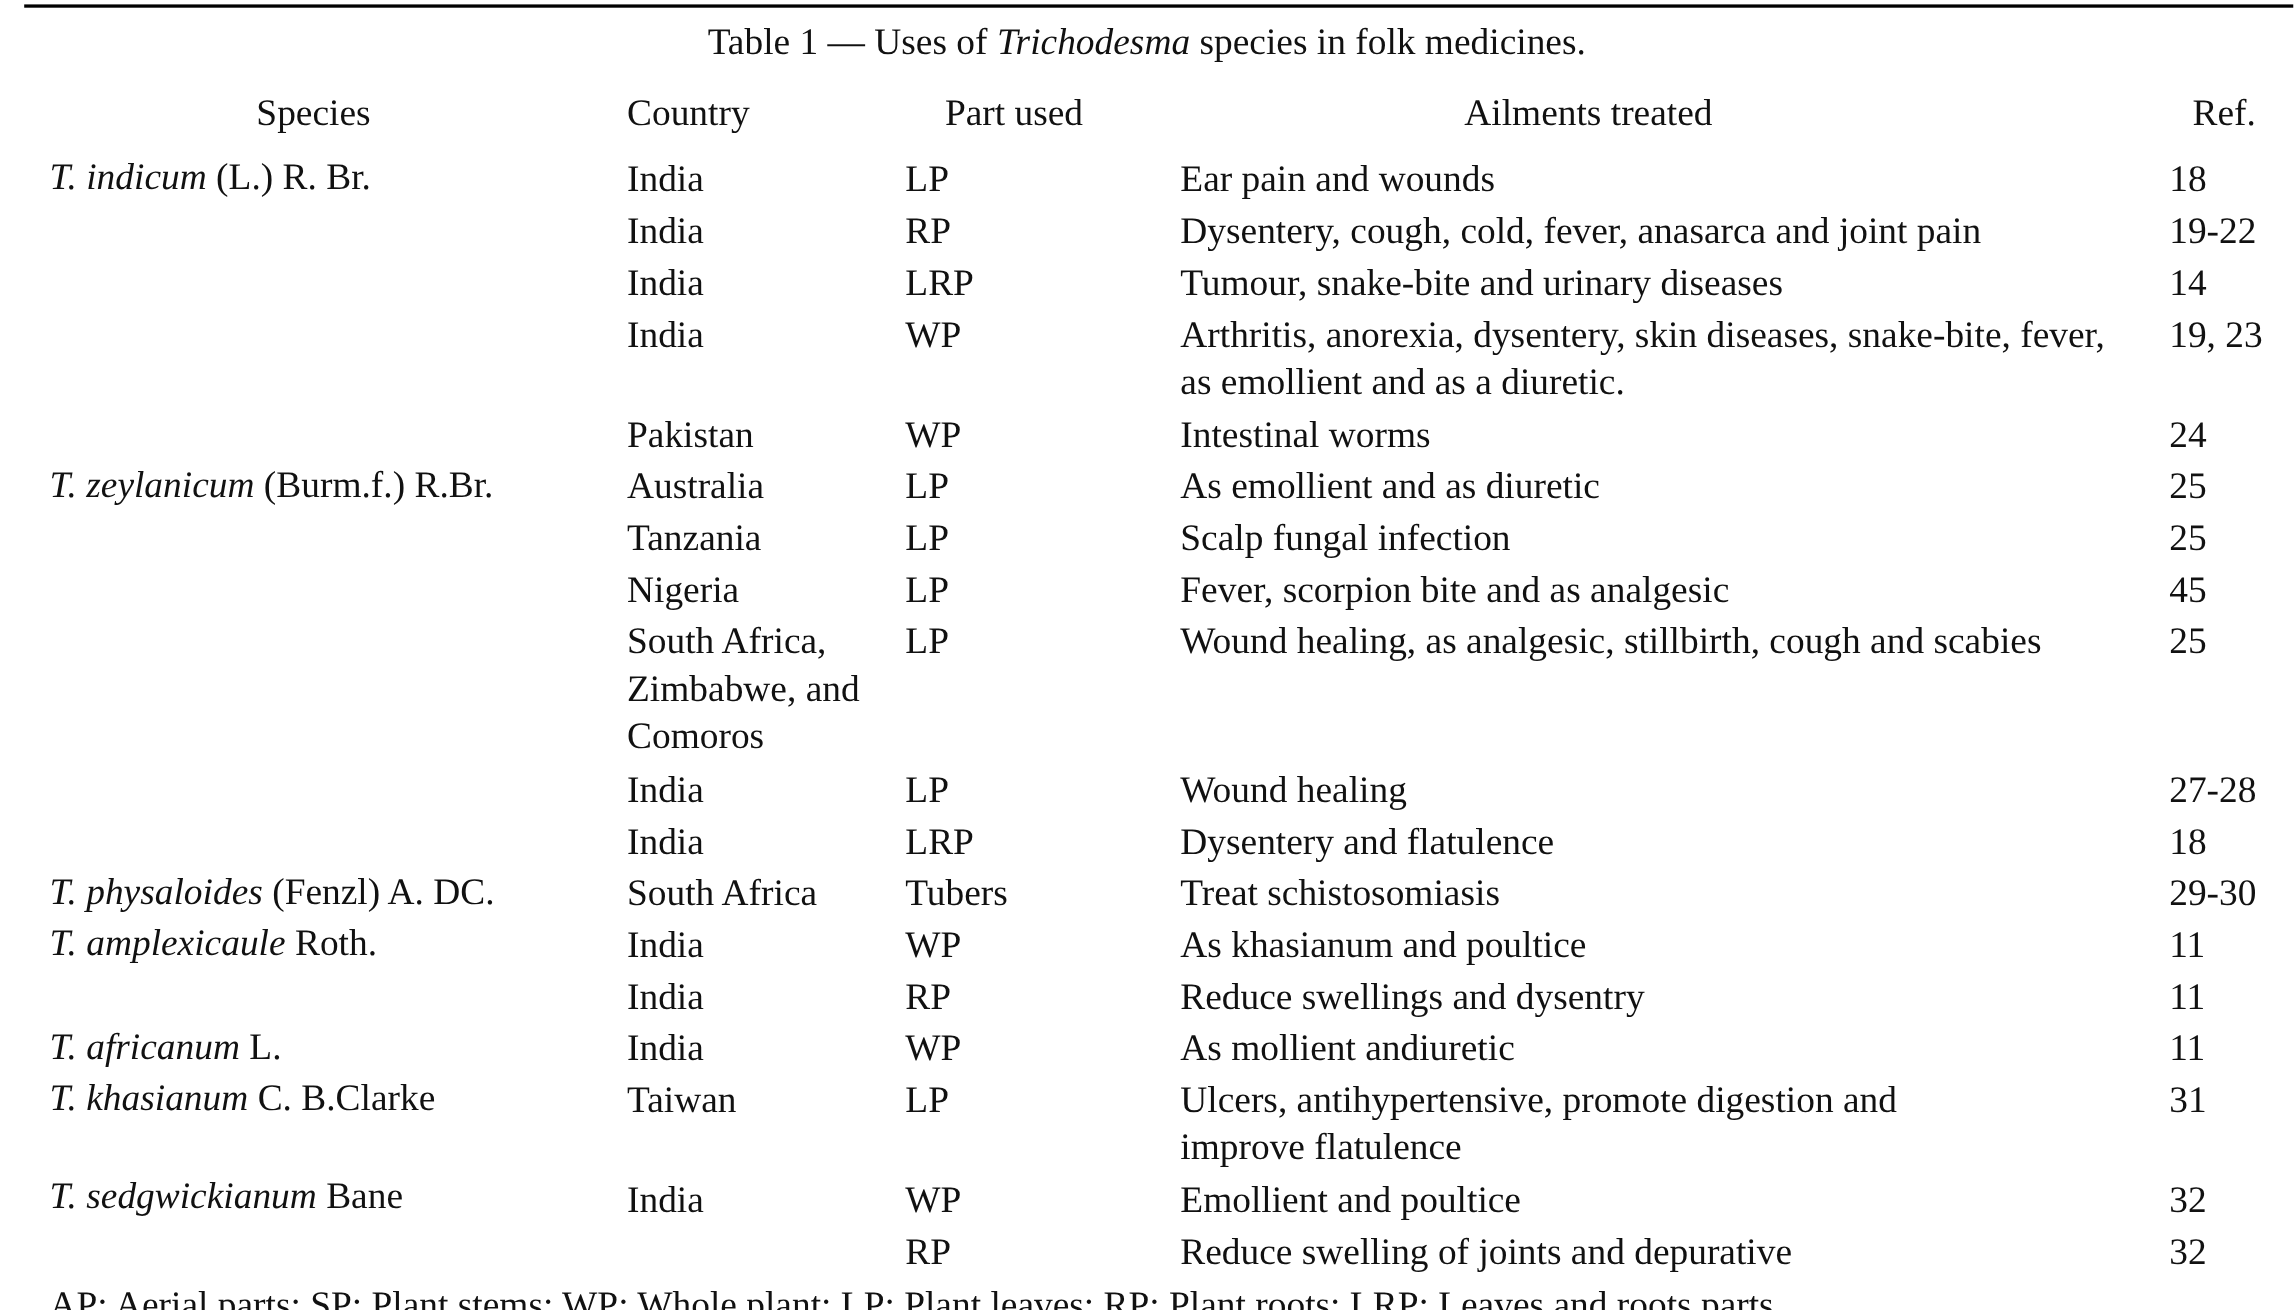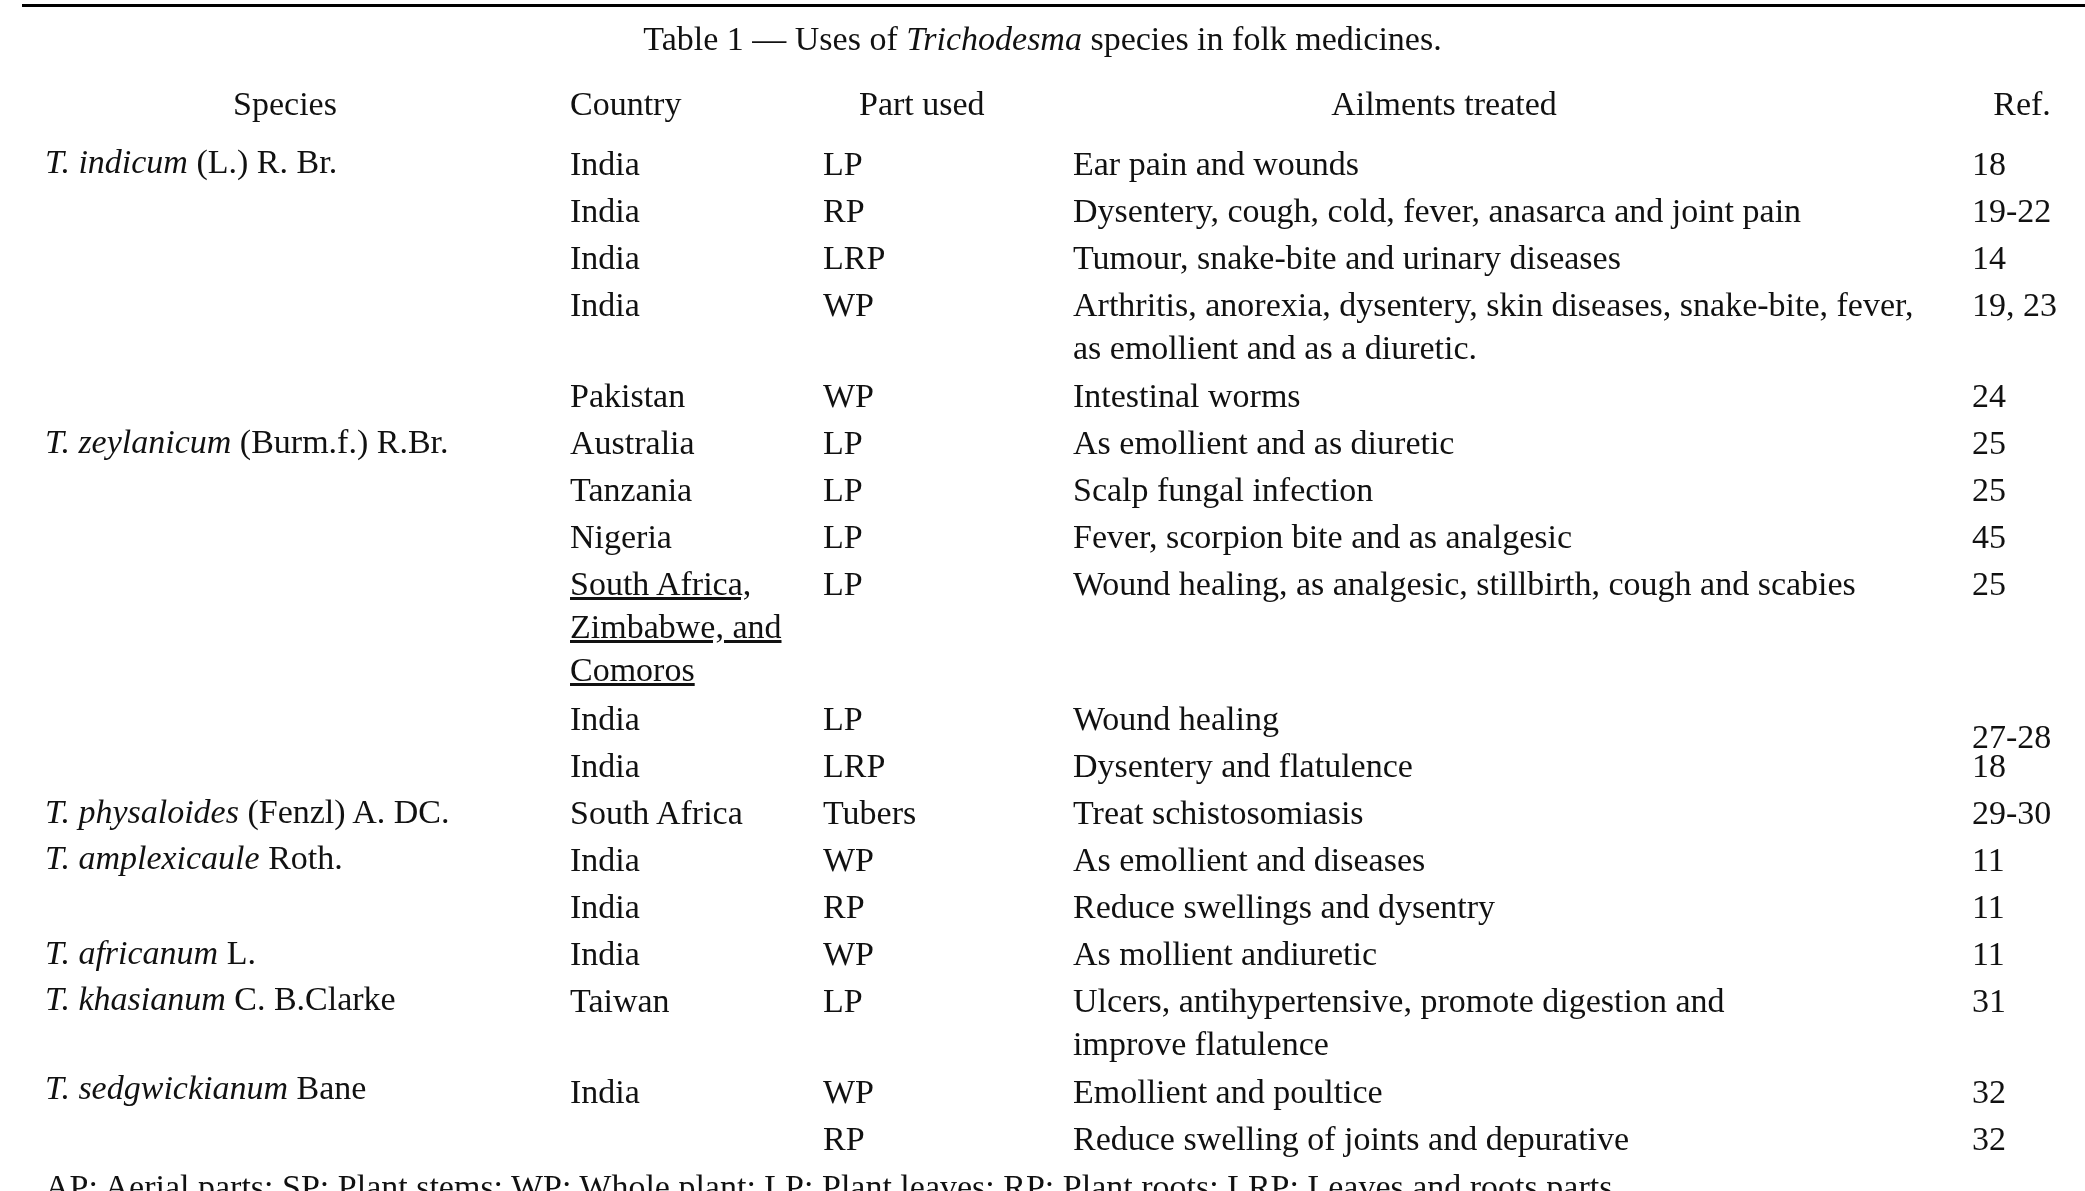--- a/index.html
+++ b/index.html
@@ -137,31 +137,31 @@
   </div>
 
   <div>
     <div class="cell c-country" style="top:515px">Nigeria</div>
     <div class="cell c-part" style="top:515px">LP</div>
     <div class="cell c-ail" style="top:515px">Fever, scorpion bite and as analgesic</div>
     <div class="cell c-ref" style="top:515px">45</div>
   </div>
 
   <div>
-    <div class="cell c-country" style="top:562px; width:215px; white-space:normal;text-decoration:underline;">South Africa, Zimbabwe, and Comoros</div>
+    <div class="cell c-country" style="top:562px; width:215px; white-space:normal;">South Africa, Zimbabwe, and Comoros</div>
     <div class="cell c-part" style="top:562px">LP</div>
     <div class="cell c-ail" style="top:562px; width:800px;">Wound healing, as analgesic, stillbirth, cough and scabies</div>
     <div class="cell c-ref" style="top:562px">25</div>
   </div>
 
   <div>
     <div class="cell c-country" style="top:697px">India</div>
     <div class="cell c-part" style="top:697px">LP</div>
     <div class="cell c-ail" style="top:697px">Wound healing</div>
-    <div class="cell c-ref" style="top:715px">27-28</div>
+    <div class="cell c-ref" style="top:697px">27-28</div>
   </div>
 
   <div>
     <div class="cell c-country" style="top:744px">India</div>
     <div class="cell c-part" style="top:744px">LRP</div>
     <div class="cell c-ail" style="top:744px">Dysentery and flatulence</div>
     <div class="cell c-ref" style="top:744px">18</div>
   </div>
 
   <div>
@@ -169,21 +169,21 @@
     <div class="cell c-country" style="top:791px">South Africa</div>
     <div class="cell c-part" style="top:791px">Tubers</div>
     <div class="cell c-ail" style="top:791px">Treat schistosomiasis</div>
     <div class="cell c-ref" style="top:791px">29-30</div>
   </div>
 
   <div>
     <div class="cell c-species" style="top:836px"><i>T. amplexicaule</i><span> Roth.</span></div>
     <div class="cell c-country" style="top:838px">India</div>
     <div class="cell c-part" style="top:838px">WP</div>
-    <div class="cell c-ail" style="top:838px">As emollient and diseases</div>
+    <div class="cell c-ail" style="top:838px">As khasianum and poultice</div>
     <div class="cell c-ref" style="top:838px">11</div>
   </div>
 
   <div>
     <div class="cell c-country" style="top:885px">India</div>
     <div class="cell c-part" style="top:885px">RP</div>
     <div class="cell c-ail" style="top:885px">Reduce swellings and dysentry</div>
     <div class="cell c-ref" style="top:885px">11</div>
   </div>
 

